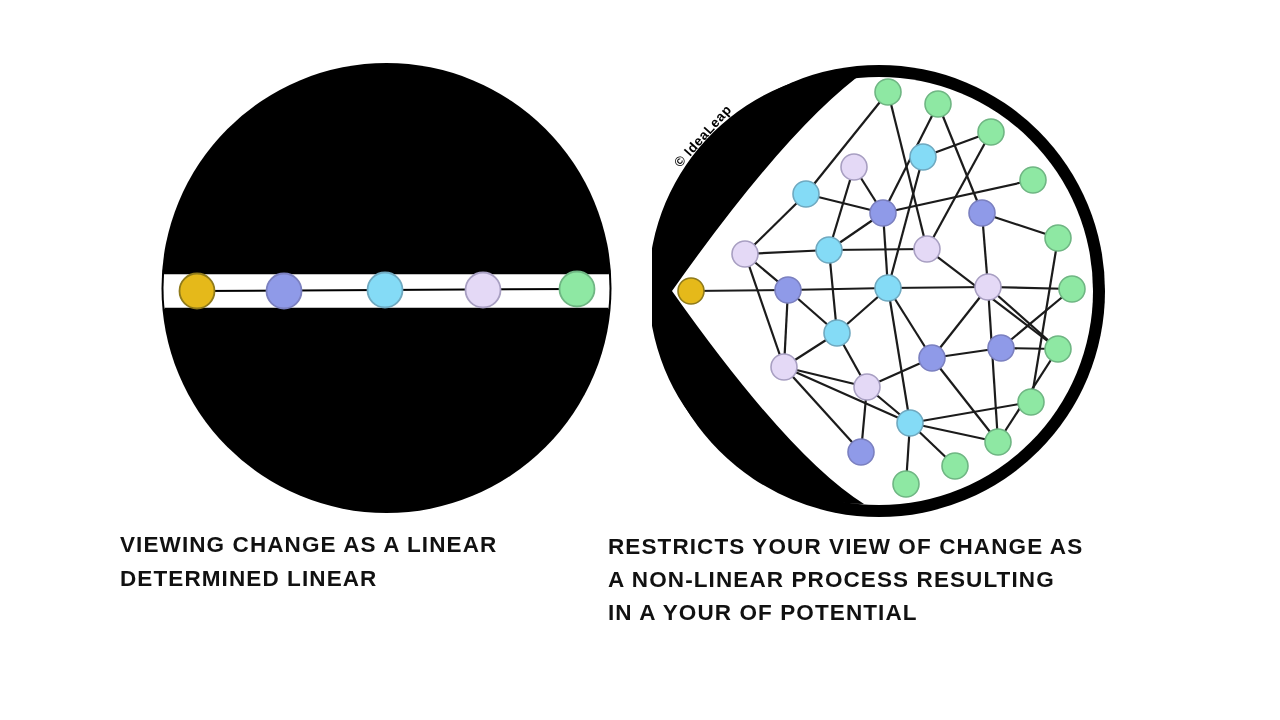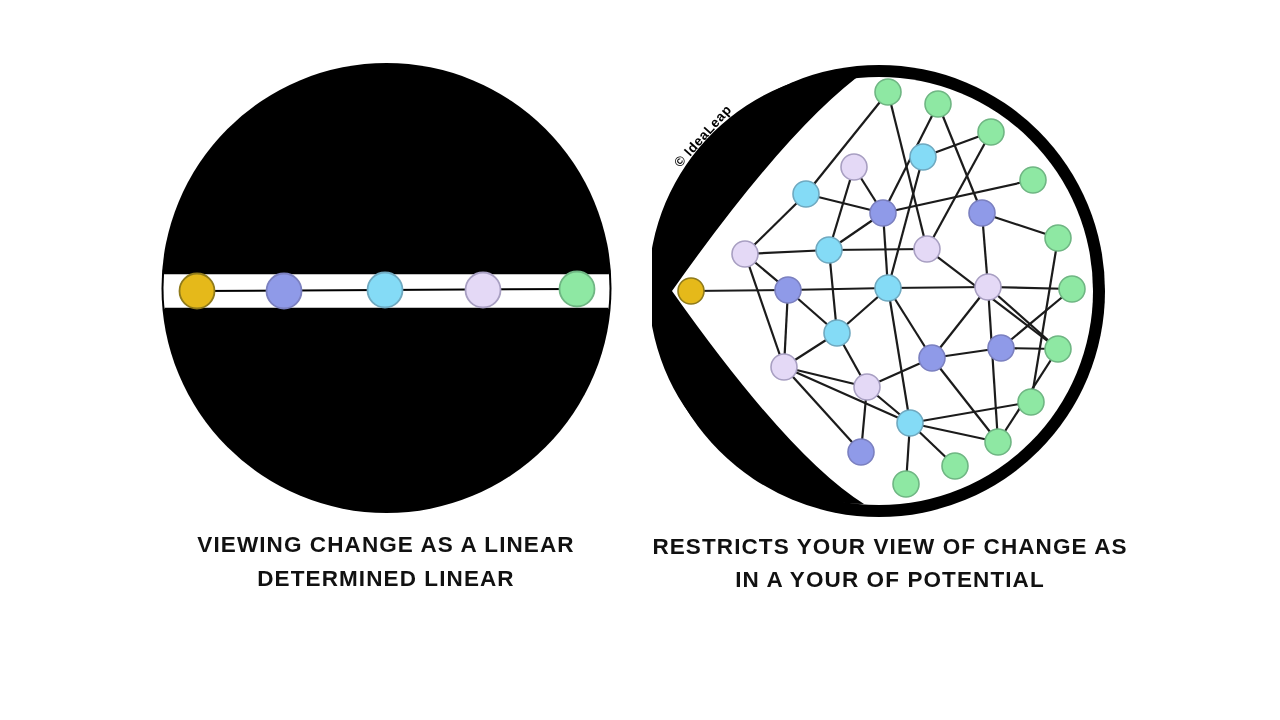--- a/index.html
+++ b/index.html
@@ -9,21 +9,21 @@
     font-family:"Liberation Sans", sans-serif;
     overflow:hidden;
     position:relative;
   }
   #canvas{position:absolute;left:0;top:0;width:1280px;height:720px;}
   .fig{position:absolute;}
   #fig-linear{left:160px;top:62px;}
   #fig-network{left:652px;top:64px;}
   .caption{
     position:absolute;
-    text-align:center;
+    text-align:left;
     color:#111;
     font-weight:bold;
     font-size:22.5px;
     letter-spacing:1.1px;
     line-height:34px;
   }
   #caption-left{left:120px;top:528px;width:532px;}
   #caption-right{left:608px;top:530px;width:564px;line-height:33px;}
   .wm-text{
     font-family:"Liberation Sans", sans-serif;
@@ -153,16 +153,17 @@
     <text class="wm-text" transform="translate(28,104) rotate(-48)">© IdeaLeap</text>
   </svg>
 
   <div id="caption-left" class="caption">
     <div>VIEWING CHANGE AS A LINEAR</div>
     <div>DETERMINED LINEAR</div>
   </div>
 
   <div id="caption-right" class="caption">
     <div>RESTRICTS YOUR VIEW OF CHANGE AS</div>
+    <div>A NON-LINEAR PROCESS RESULTING</div>
     <div>IN A YOUR OF POTENTIAL</div>
   </div>
 
 </div>
 
 </body></html>

